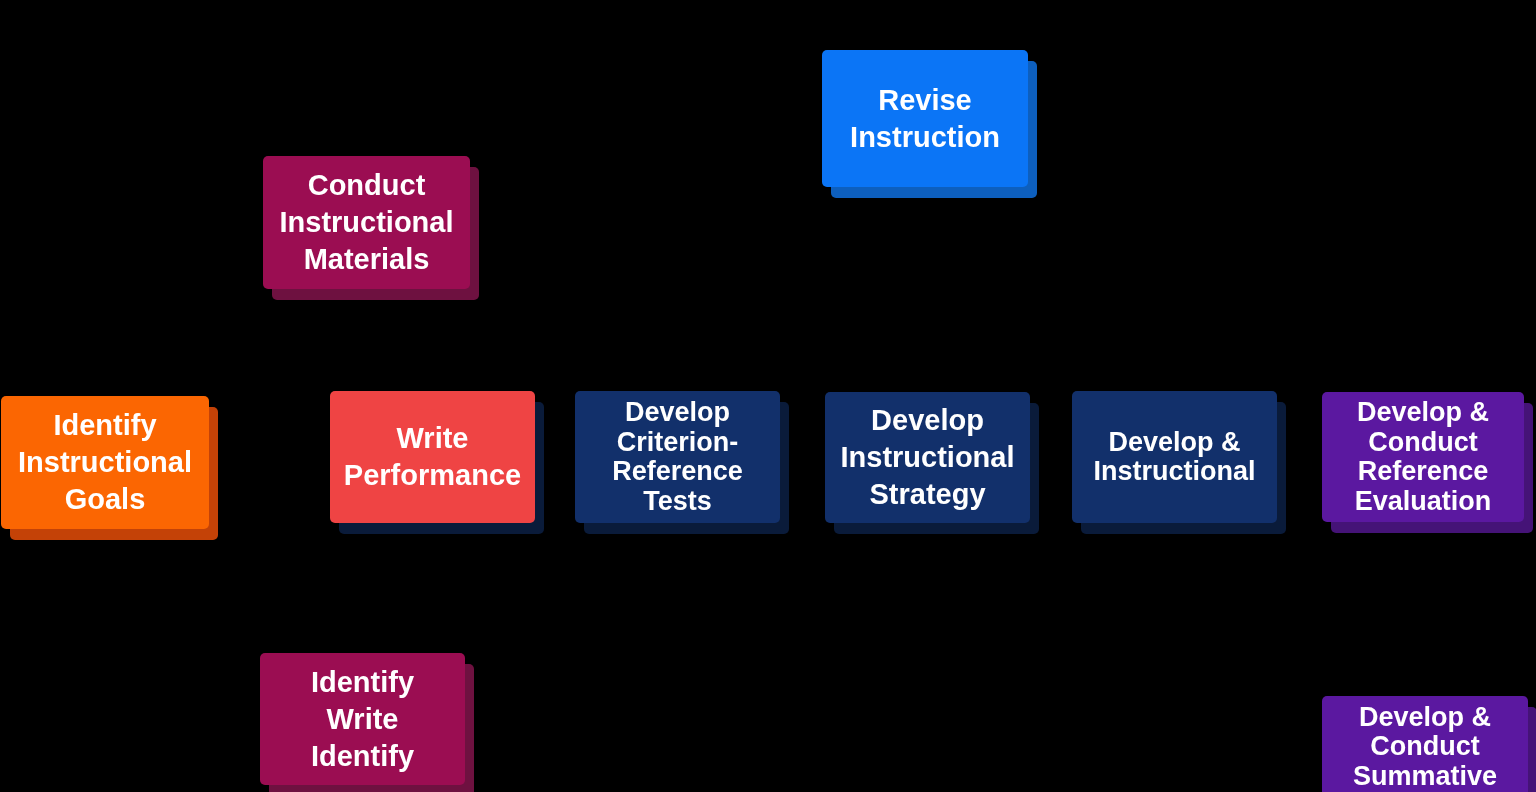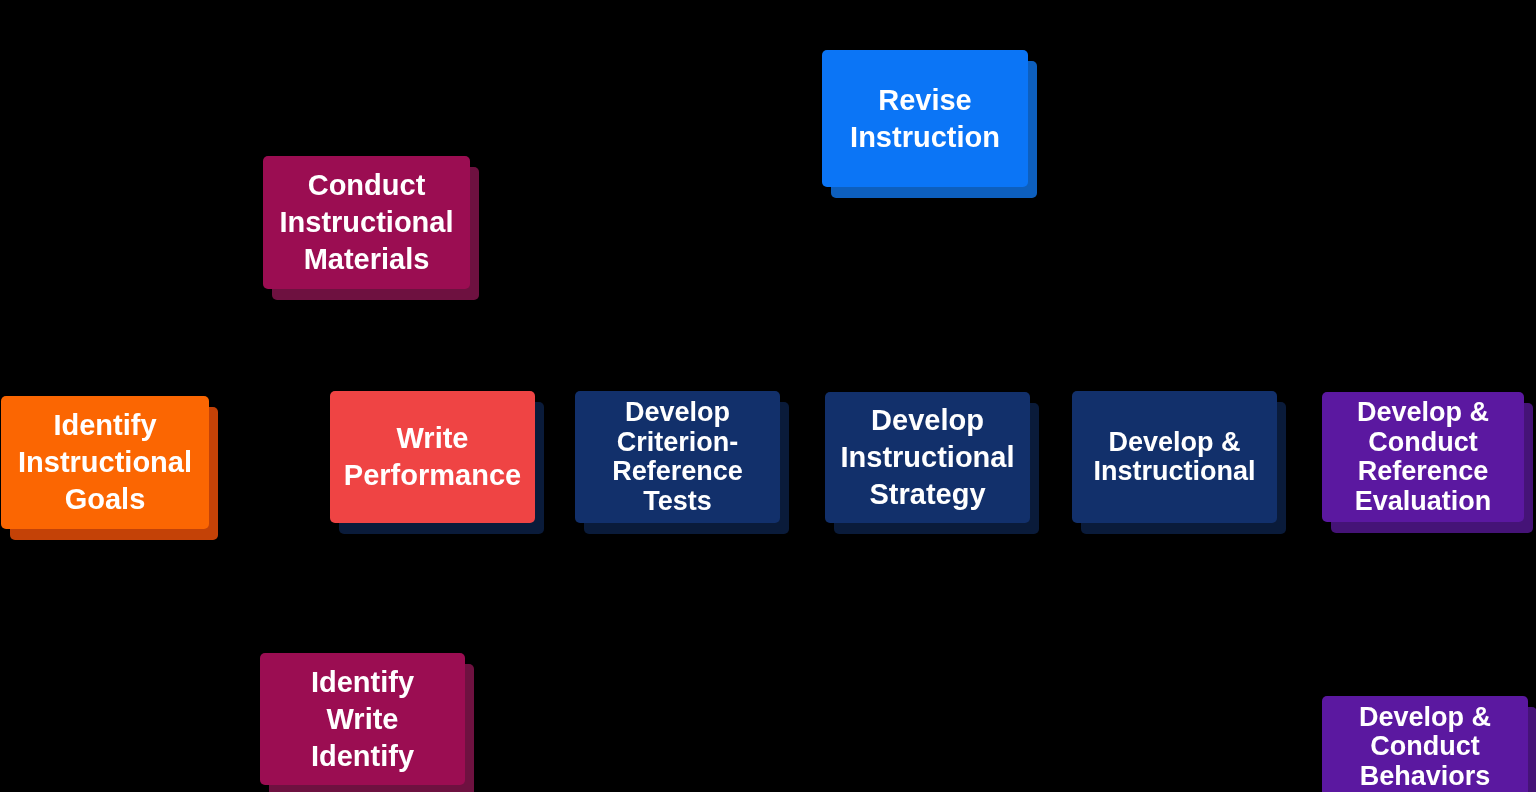--- a/index.html
+++ b/index.html
@@ -105,17 +105,17 @@
       <div class="node-label">
         <div class="line">Identify</div>
         <div class="line">Write</div>
         <div class="line">Identify</div>
       </div>
     </div>
     <div class="node size-small" style="left: 1322px; top: 648px; width: 206px; height: 131px; background: rgb(91, 24, 160); box-shadow: rgb(69, 19, 119) 9px 11px 0px 0px; color: rgb(255, 255, 255);">
       <div class="node-label">
         <div class="line">Develop &amp;</div>
         <div class="line">Conduct</div>
-        <div class="line">Behaviors</div>
+        <div class="line">Summative</div>
         <div class="line">Evaluation</div>
       </div>
     </div>
   </div>
 
 </body></html>

